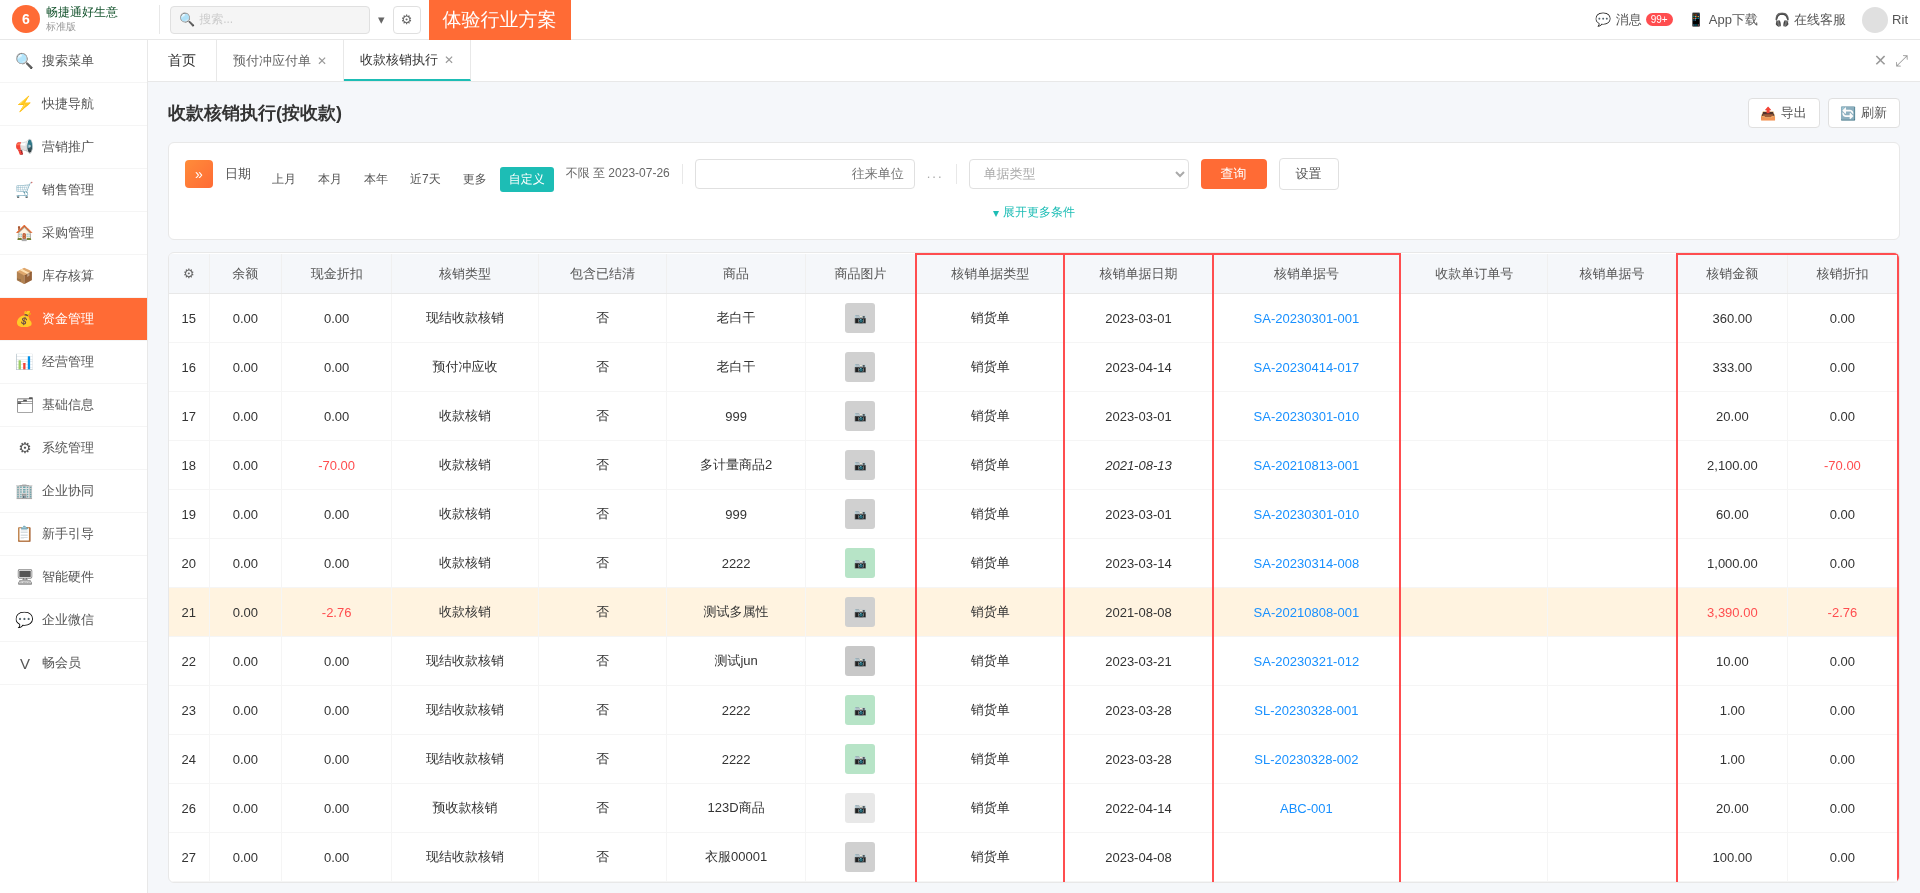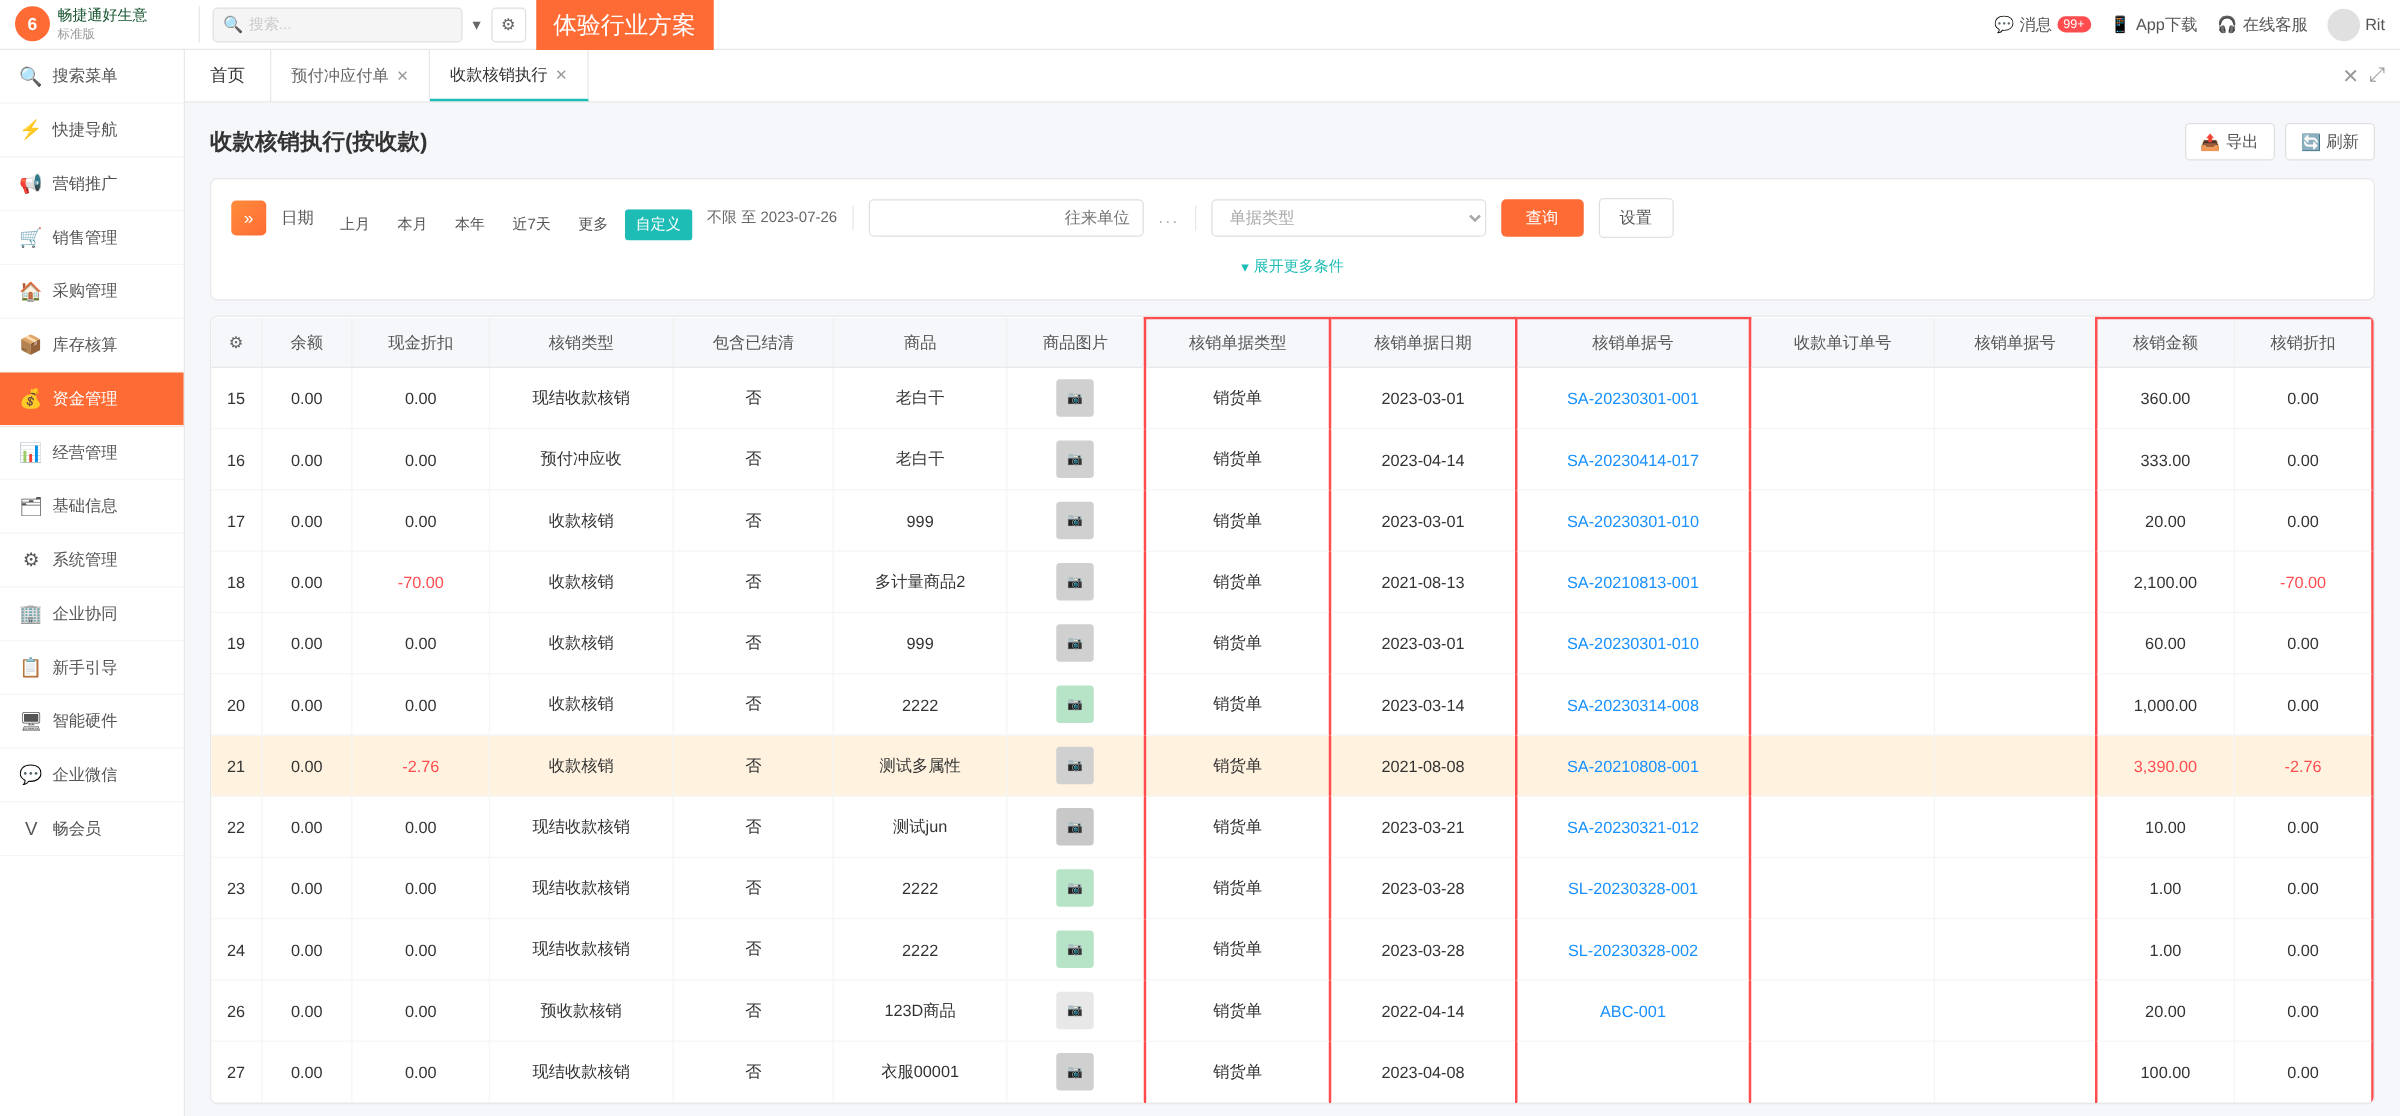--- a/index.html
+++ b/index.html
@@ -524,21 +524,21 @@
     </tr>
                 <tr>
       <td>18</td>
       <td>0.00</td>
       <td class="negative">-70.00</td>
       <td>收款核销</td>
       <td>否</td>
       <td>多计量商品2</td>
       <td><div class="product-img gray">📷</div></td>
       <td style="border-left:2px solid #ff4d4f; border-right:2px solid #ff4d4f;">销货单</td>
-      <td style="border-right:2px solid #ff4d4f;">2021-08-13</td>
+      <td style="border-right:2px solid #ff4d4f;font-style:italic;">2021-08-13</td>
       <td style="border-right:2px solid #ff4d4f;"><a class="link-text">SA-20210813-001</a></td>
       <td></td>
       <td></td>
       <td class="" style="border-left:2px solid #ff4d4f;">2,100.00</td>
       <td class="negative" style="border-right:2px solid #ff4d4f;">-70.00</td>
     </tr>
                 <tr>
       <td>19</td>
       <td>0.00</td>
       <td class="">0.00</td>

